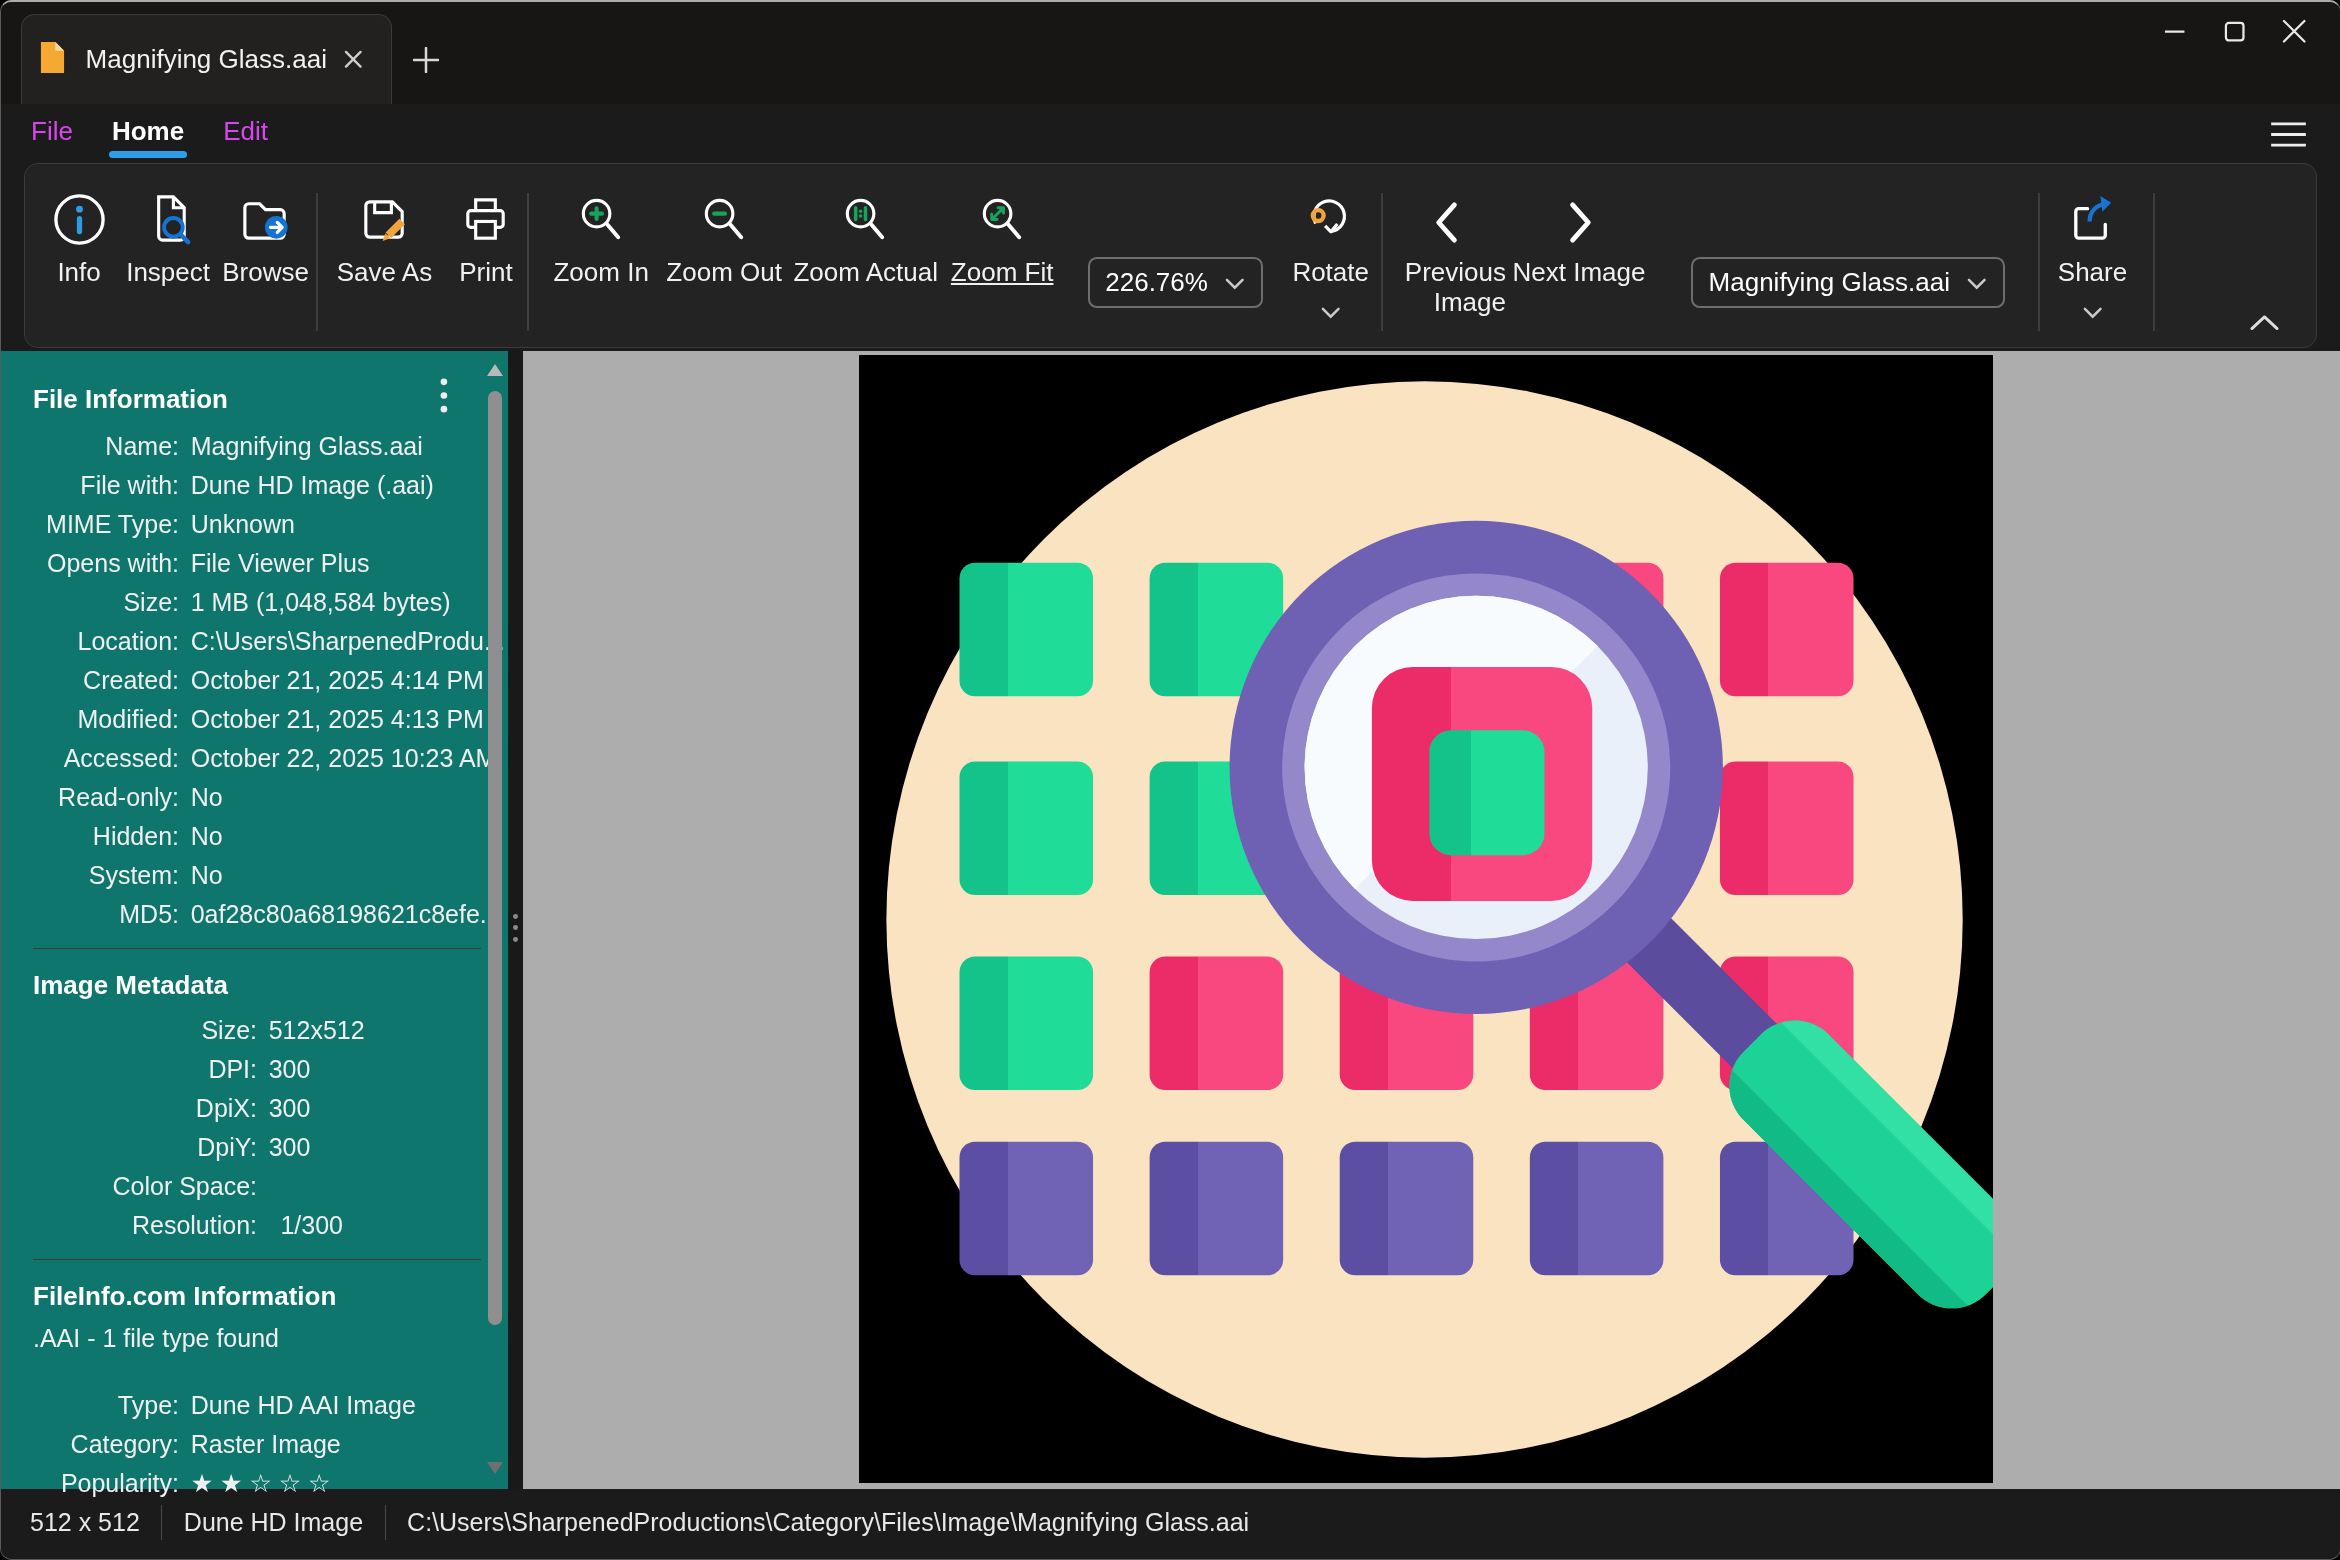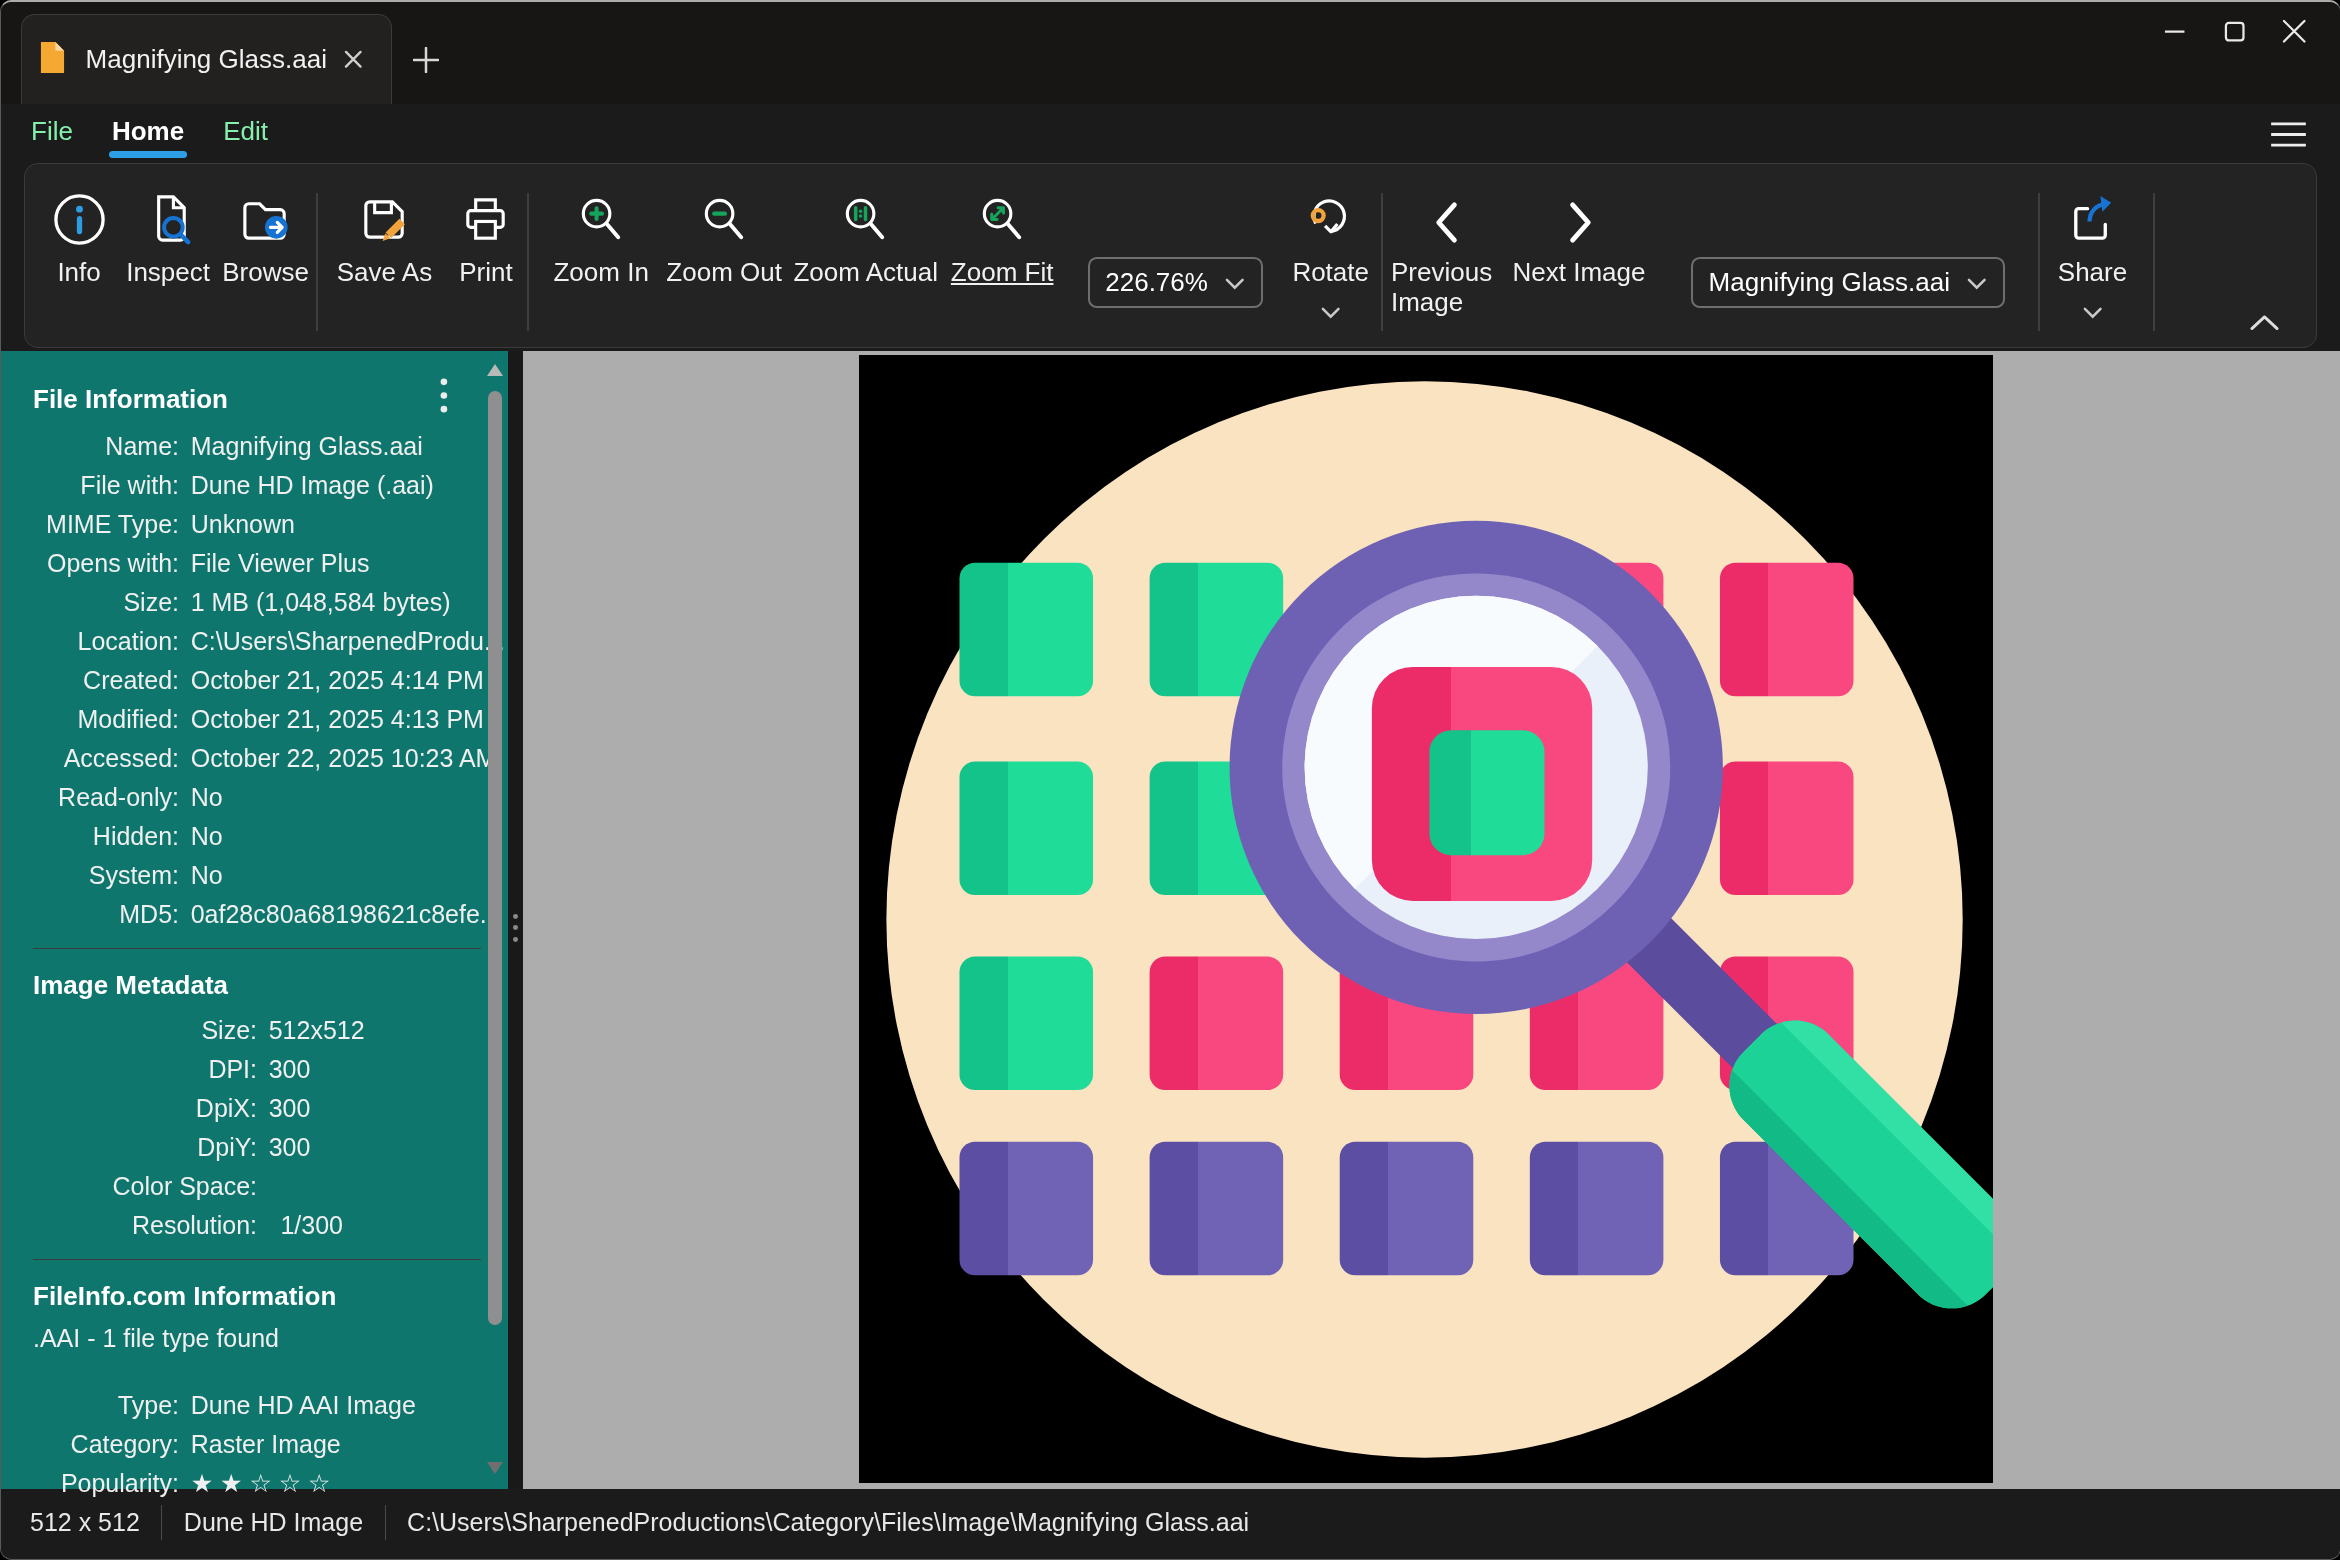--- a/index.html
+++ b/index.html
@@ -16,34 +16,34 @@
     background:#232120; border:1px solid #3A3A3A; border-bottom:none;
     border-radius:13.7px 13.7px 0 0; display:flex; align-items:center; padding:0 17.6px;
   }
   .tab-title { font-size:26px; color:#F2F2F2; margin-left:19.5px; flex:1; white-space:nowrap; overflow:hidden; }
   .iconbtn { background:none; border:none; display:flex; align-items:center; justify-content:center; padding:0; cursor:default; }
   .newtab { position:absolute; left:402px; top:35px; width:45px; height:45px; }
   .win-controls { position:absolute; right:15.6px; top:3.9px; display:flex; }
   .win-controls .iconbtn { width:60px; height:51px; }
   
   .menubar { position:relative; height:54px; display:flex; align-items:center; padding-left:30px; background:#1B1B1B; font-size:26px; }
-  .menu-item { margin-right:39px; position:relative; color:#86efac; background:none; border:none; font:inherit; }
+  .menu-item { margin-right:39px; position:relative; color:#d946ef; background:none; border:none; font:inherit; }
   .menu-item.active { font-weight:bold; color:#FFF; }
   .menu-item.active::after { content:""; position:absolute; left:-2.9px; right:-2.9px; bottom:-11.7px; height:6.8px; border-radius:3.9px; background:#2E9FE6; }
   .hamburger { position:absolute; right:27px; top:11.7px; width:49px; height:37px; }
   
   .ribbon {
     position:relative; margin:4.9px 23.4px 0; height:185px; background:#232323;
     border:1px solid #3B3B3B; border-radius:13.7px; display:flex; align-items:flex-start;
     padding:25px 0 0 11.7px;
   }
   .rbtn { display:flex; flex-direction:column; align-items:center; gap:8.8px; background:none; border:none; color:#F1F1F1; font-family:inherit; font-size:26px; padding:0; }
   .rbtn .ic { height:59px; display:flex; align-items:flex-end; justify-content:center; }
   .rbtn .lb { white-space:nowrap; line-height:30px; }
-  .rbtn.wrap .lb { white-space:normal; text-align:left; }
+  .rbtn.wrap .lb { white-space:normal; text-align:right; }
   .rdivider { width:2px; background:#3E3E3E; height:138px; margin-top:3.9px; flex:none; }
   .dropdown { display:flex; align-items:center; gap:15.6px; height:51px; border:2px solid #6E6E6E; border-radius:8.8px; padding:0 15.6px; margin-top:68px; font-size:26px; color:#FFF; background:transparent; font-family:inherit; white-space:nowrap; }
   .collapse-btn { position:absolute; right:29px; bottom:9.8px; width:45px; height:29px; }
   
   .content { display:flex; height:1138px; margin-top:2.9px; }
   .sidebar { position:relative; width:507px; background:#0f766e; padding:27px 0 0 32px; font-size:25px; flex:none; }
   .s-heading { font-size:26px; font-weight:bold; color:#FFF; height:43px; display:flex; align-items:center; }
   .s-row { display:flex; height:39px; align-items:center; }
   .s-label { text-align:right; margin-right:11.7px; flex:none; color:#F0F0F0; }
   .w1 .s-label { width:146px; }

